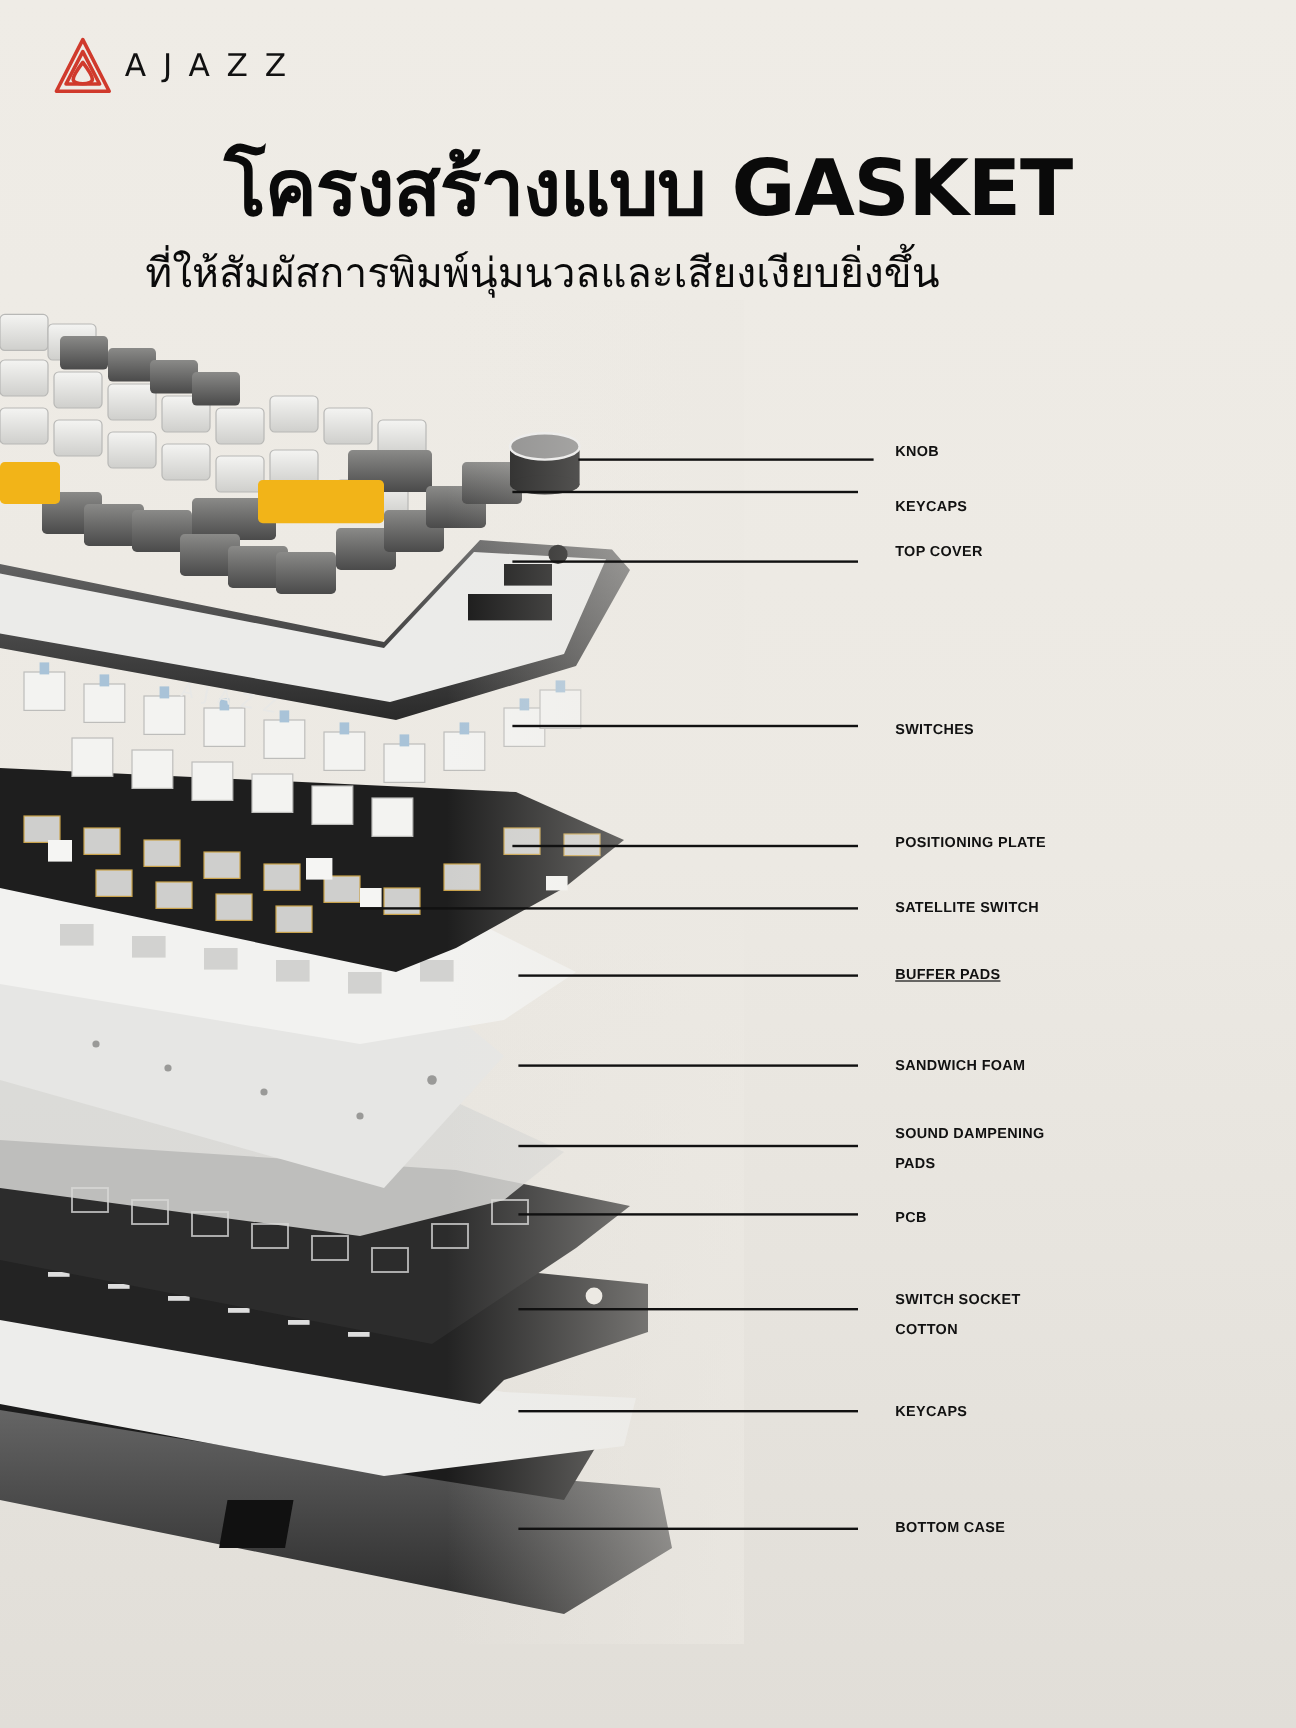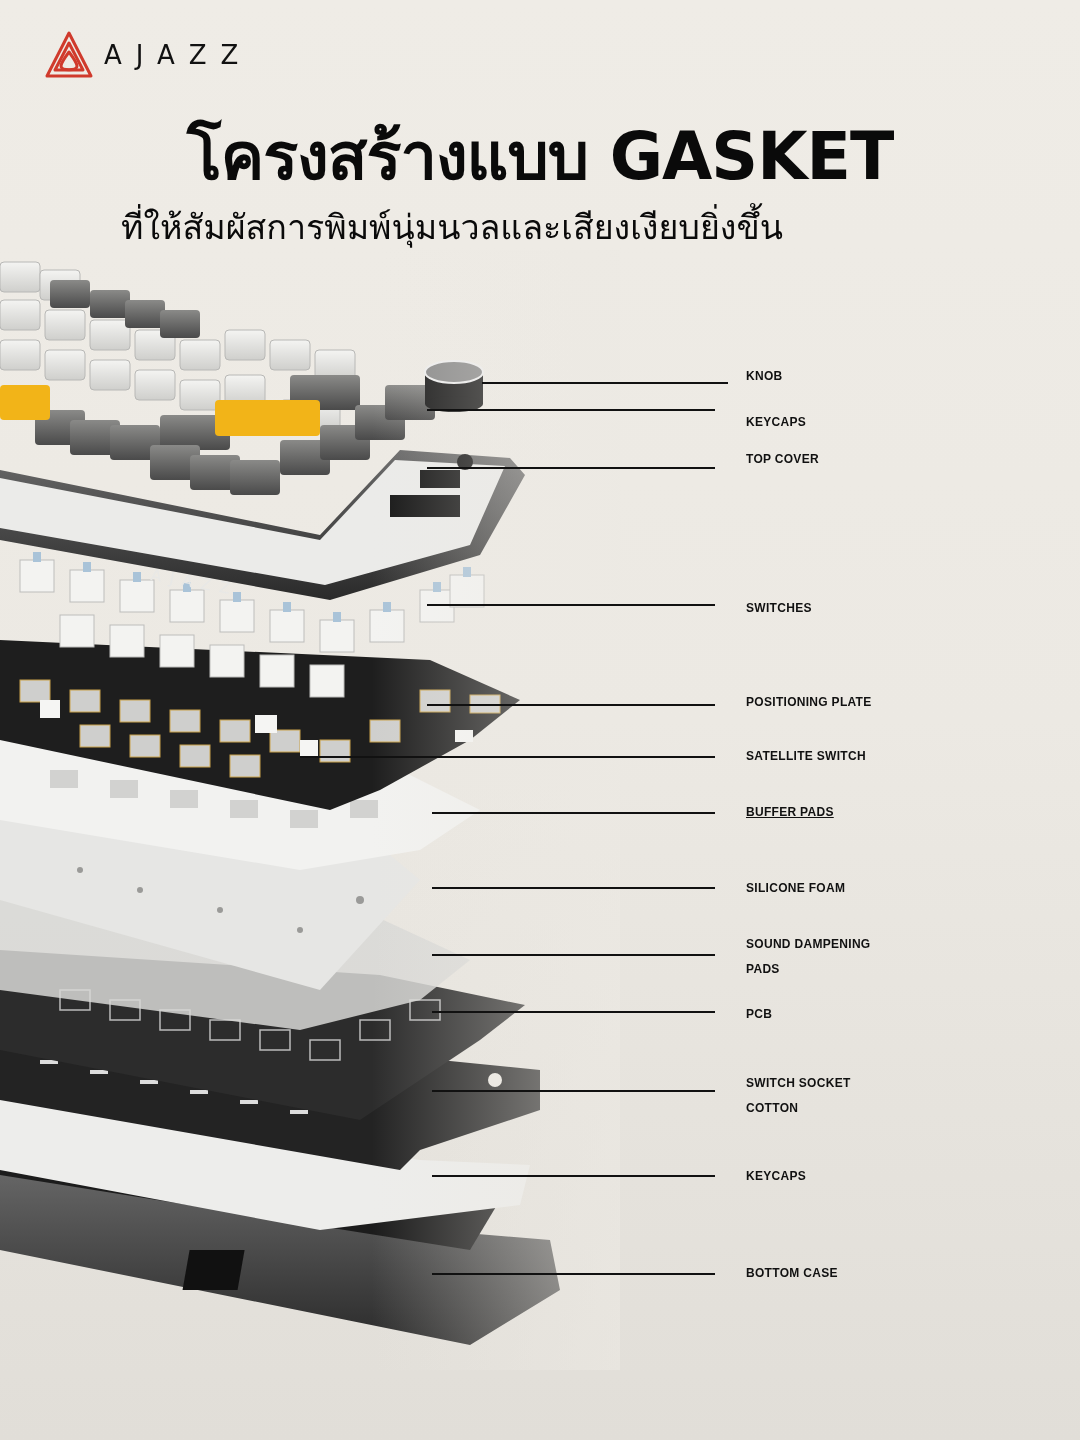--- a/index.html
+++ b/index.html
@@ -266,21 +266,21 @@
 <div>
   <div class="callout-line" style="left:300px; top:756px; width:415px;"></div>
   <div class="callout-label" style="top:744px;">SATELLITE SWITCH</div>
 </div>
 <div>
   <div class="callout-line" style="left:432px; top:812px; width:283px;"></div>
   <div class="callout-label" style="top:800px;text-decoration:underline;">BUFFER PADS</div>
 </div>
 <div>
   <div class="callout-line" style="left:432px; top:887px; width:283px;"></div>
-  <div class="callout-label" style="top:876px;">SILICONE FOAM</div>
+  <div class="callout-label" style="top:876px;">SANDWICH FOAM</div>
 </div>
 <div>
   <div class="callout-line" style="left:432px; top:954px; width:283px;"></div>
   <div class="callout-label" style="top:932px;">SOUND DAMPENING
 PADS</div>
 </div>
 <div>
   <div class="callout-line" style="left:432px; top:1011px; width:283px;"></div>
   <div class="callout-label" style="top:1002px;">PCB</div>
 </div>

